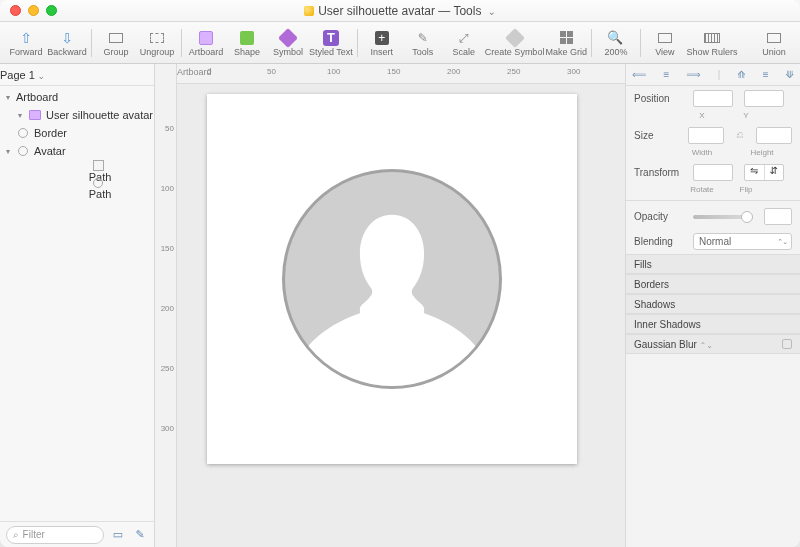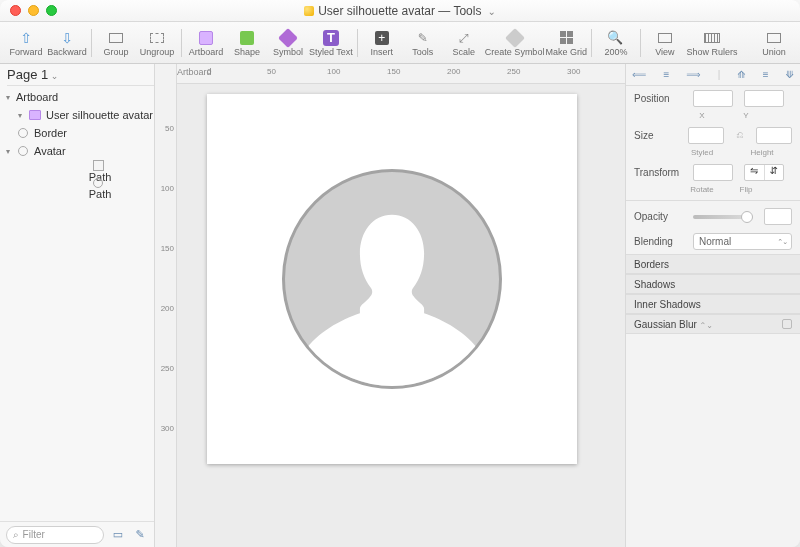--- a/index.html
+++ b/index.html
@@ -14,21 +14,21 @@
 .title { position: absolute; left: 0; right: 0; text-align: center; font-size: 12px; color: #4a4a4a; display: flex; justify-content: center; align-items: center; gap: 4px; }
 .titlegem { width: 10px; height: 10px; background: radial-gradient(circle at 30% 30%, #ffe27a, #f2b100); border-radius: 2px; }
 .chev::after { content: "⌄"; font-size: 10px; color: #888; margin-left: 2px; }
 .toolbar { height: 42px; background: linear-gradient(#fafafa,#efefef); border-bottom: 1px solid #cfcfcf; display: flex; align-items: center; padding: 0 6px; gap: 1px; font-size: 9px; color: #6a6a6a; overflow: hidden; }
 .tgrp { display: flex; flex-direction: column; align-items: center; min-width: 40px; }
 .tgrp .ico { width: 18px; height: 18px; display: flex; align-items: center; justify-content: center; }
 .tsep { width: 1px; height: 28px; background: #d0d0d0; margin: 0 3px; }
 .tspacer { flex: 1; }
 .body { display: flex; height: calc(547px - 22px - 42px); }
 .left { width: 155px; background: #f7f7f7; border-right: 1px solid #d9d9d9; display: flex; flex-direction: column; }
-.pagehdr { height: 22px; border-bottom: 1px solid #e0e0e0; display: flex; align-items: center; padding: 0 0; font-size: 13px; color: #333; margin-left: 7px; }
+.pagehdr { height: 22px; border-bottom: 1px solid #e0e0e0; display: flex; align-items: center; padding: 0 0; font-size: 11px; color: #333; }
 .pagehdr .dd::after { content: " ⌄"; color: #888; font-size: 9px; }
 .layers { flex: 1; overflow: auto; font-size: 11px; color: #333; padding-top: 2px; }
 .lrow { height: 18px; display: flex; align-items: center; padding-left: 6px; cursor: default; }
 .disc { width: 10px; color: #888; font-size: 8px; }
 .disc::before { content: "▾"; }
 .lico { width: 14px; height: 14px; margin-right: 4px; display: inline-flex; align-items: center; justify-content: center; }
 .artico { width: 12px; height: 10px; background: #d9b3ff; border: 1px solid #b687e8; border-radius: 1px; }
 .circico { width: 10px; height: 10px; border: 1px solid #aaa; border-radius: 50%; }
 .pathico { width: 11px; height: 11px; border: 1px solid #aaa; background: #f5f5f5; }
 .ind1 { padding-left: 18px; }
@@ -307,21 +307,21 @@
           <div class="sublbl">X</div>
           <div class="sublbl">Y</div>
         </div>
     <div class="proprow">
           <span class="lbl">Size</span>
       <div class="numfield"></div>
       <span class="lockico">⎌</span>
       <div class="numfield"></div>
         </div>
     <div class="subrow">
-          <div class="sublbl">Styled</div>
+          <div class="sublbl">Width</div>
           <div style="width:12px"></div>
           <div class="sublbl">Height</div>
         </div>
     <div class="proprow">
           <span class="lbl">Transform</span>
       <div class="numfield"></div>
       <div class="numfield" style="display:flex">
             <span style="flex:1;text-align:center;border-right:1px solid #ddd">⇋</span>
             <span style="flex:1;text-align:center">⇵</span>
           </div>
@@ -338,20 +338,23 @@
           </div>
       <div class="numfield" style="width:28px"></div>
         </div>
     <div class="proprow">
           <span class="lbl">Blending</span>
       <div class="selectfield">
             <span>Normal</span>
           </div>
         </div>
     <div class="seghdr">
+          <span>Fills</span>
+        </div>
+    <div class="seghdr">
           <span>Borders</span>
         </div>
     <div class="seghdr">
           <span>Shadows</span>
         </div>
     <div class="seghdr">
           <span>Inner Shadows</span>
         </div>
     <div class="seghdr">
           <span><span>Gaussian Blur</span> <span style="font-size:8px;color:#999">⌃⌄</span></span>

